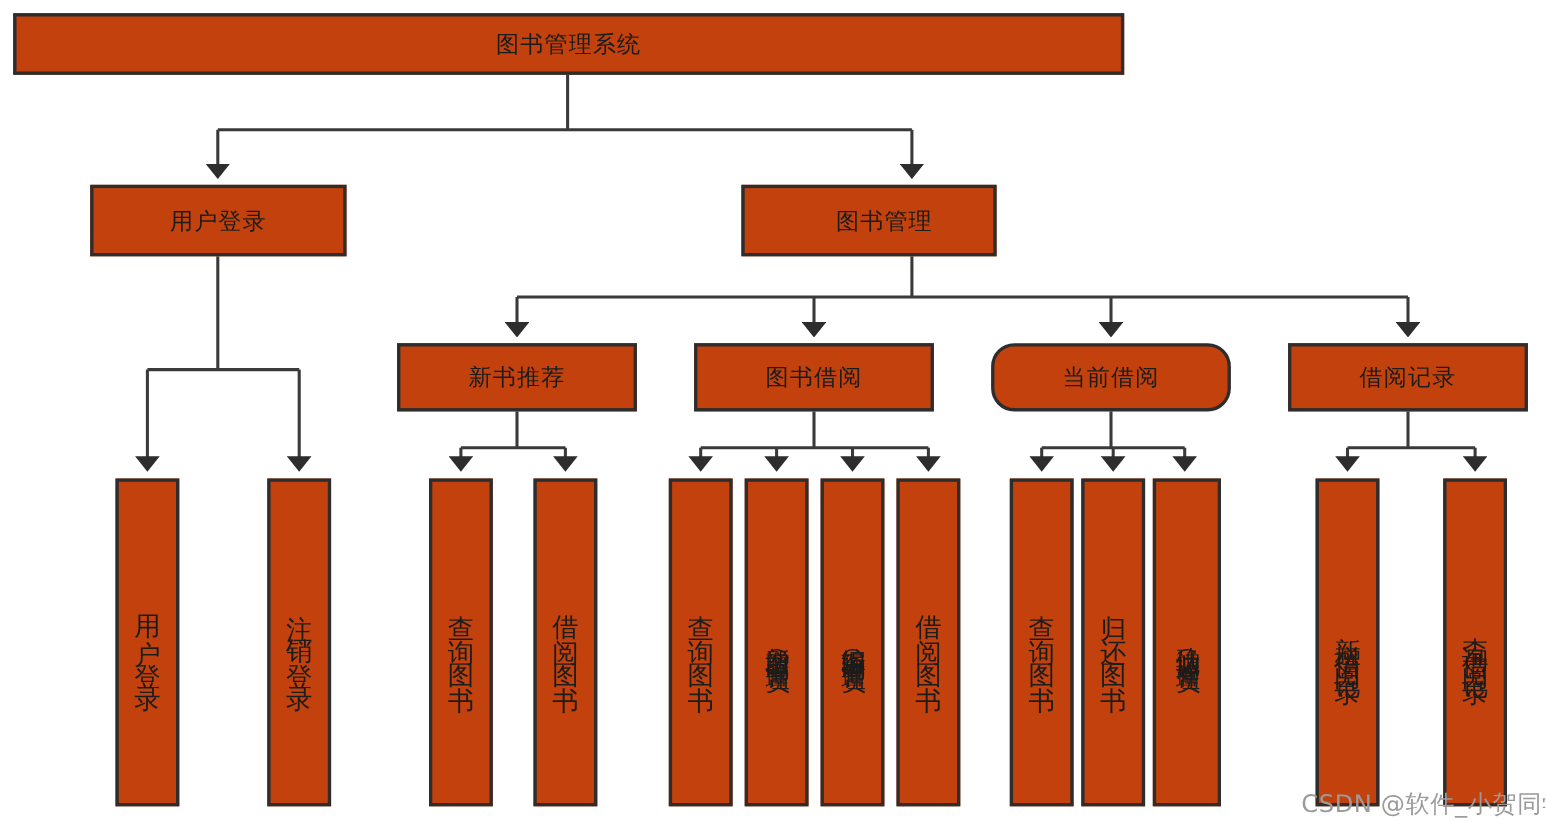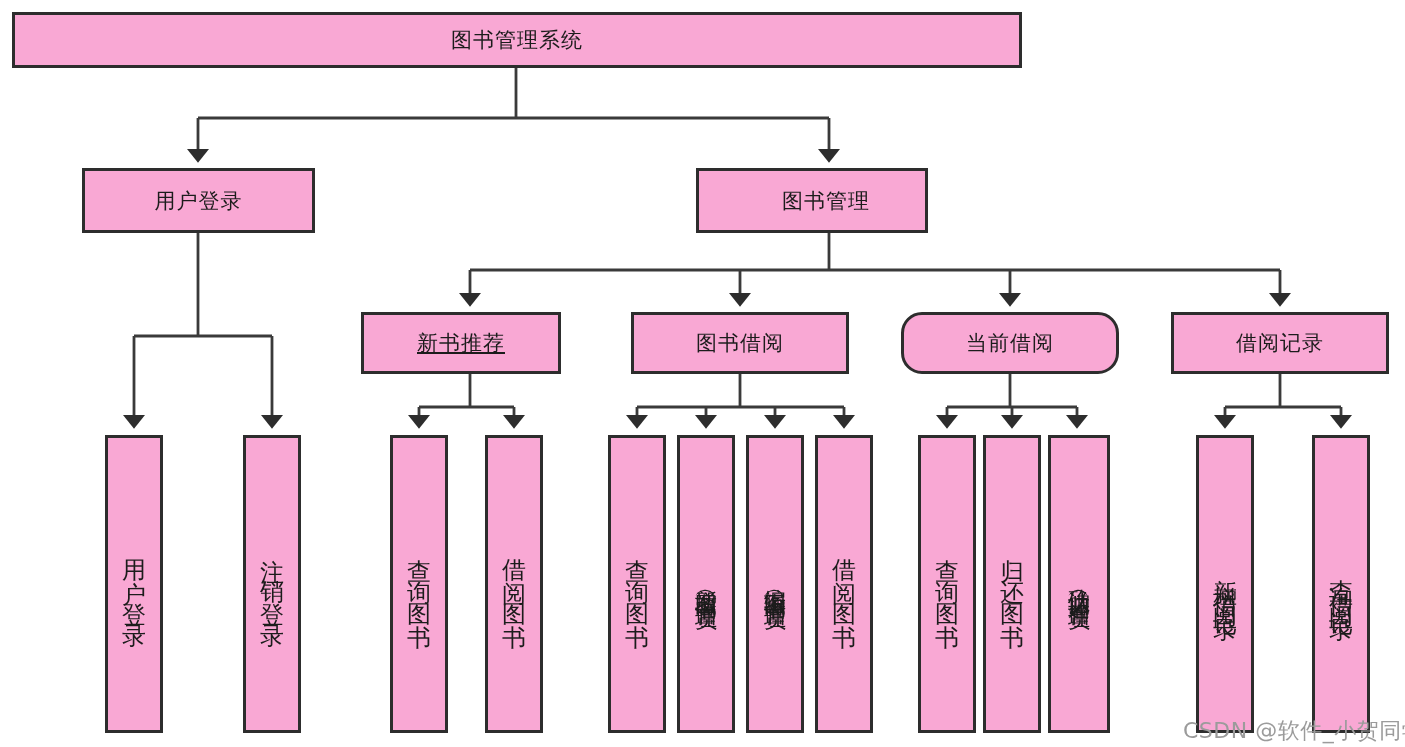--- a/index.html
+++ b/index.html
@@ -8,21 +8,21 @@
     width:1405px;height:747px;
     background:#fff;
     font-family:"DejaVu Sans","Liberation Sans",sans-serif;
     overflow:hidden;
   }
   .wires{position:absolute;left:0;top:0;width:1405px;height:747px;}
   .node{
     position:absolute;
     box-sizing:border-box;
     border:3px solid #2d2d2d;
-    background:#f9a8d4;
+    background:#c2410c;
     display:flex;align-items:center;justify-content:center;
     color:#1c1c1c;
   }
   .h-node{font-size:21px;letter-spacing:1px;}
   .leaf{
     writing-mode:vertical-rl;
     text-orientation:mixed;
     font-size:24px;
     width:58px;height:298px;
     top:435px;
@@ -91,23 +91,23 @@
       <path d="M1280,374 V407"></path>
       <path d="M1225,407 H1341"></path>
       <path d="M1225,407 V426" marker-end="url(#arr)"></path>
       <path d="M1341,407 V426" marker-end="url(#arr)"></path>
     </g>
   </svg>
 
   <div class="node h-node" style="left:12px;top:12px;width:1010px;height:56px;">图书管理系统</div>
 
   <div class="node h-node" style="left:82px;top:168px;width:233px;height:65px;">用户登录</div>
-  <div class="node h-node" style="left:696px;top:168px;width:232px;height:65px;padding-left:28px;">图书管理</div>
+  <div class="node h-node" style="left:674px;top:168px;width:232px;height:65px;padding-left:28px;">图书管理</div>
 
-  <div class="node h-node" style="left:361px;top:312px;width:200px;height:62px;text-decoration:underline;">新书推荐</div>
+  <div class="node h-node" style="left:361px;top:312px;width:218px;height:62px;">新书推荐</div>
   <div class="node h-node" style="left:631px;top:312px;width:218px;height:62px;">图书借阅</div>
   <div class="node h-node" style="left:901px;top:312px;width:218px;height:62px;border-radius:21px;">当前借阅</div>
   <div class="node h-node" style="left:1171px;top:312px;width:218px;height:62px;">借阅记录</div>
 
   <div class="node leaf sp-wide" style="left:105px;">用户登录</div>
   <div class="node leaf sp-wide" style="left:243px;">注销登录</div>
 
   <div class="node leaf sp-wide" style="left:390px;">查询图书</div>
   <div class="node leaf sp-wide" style="left:485px;">借阅图书</div>
 

